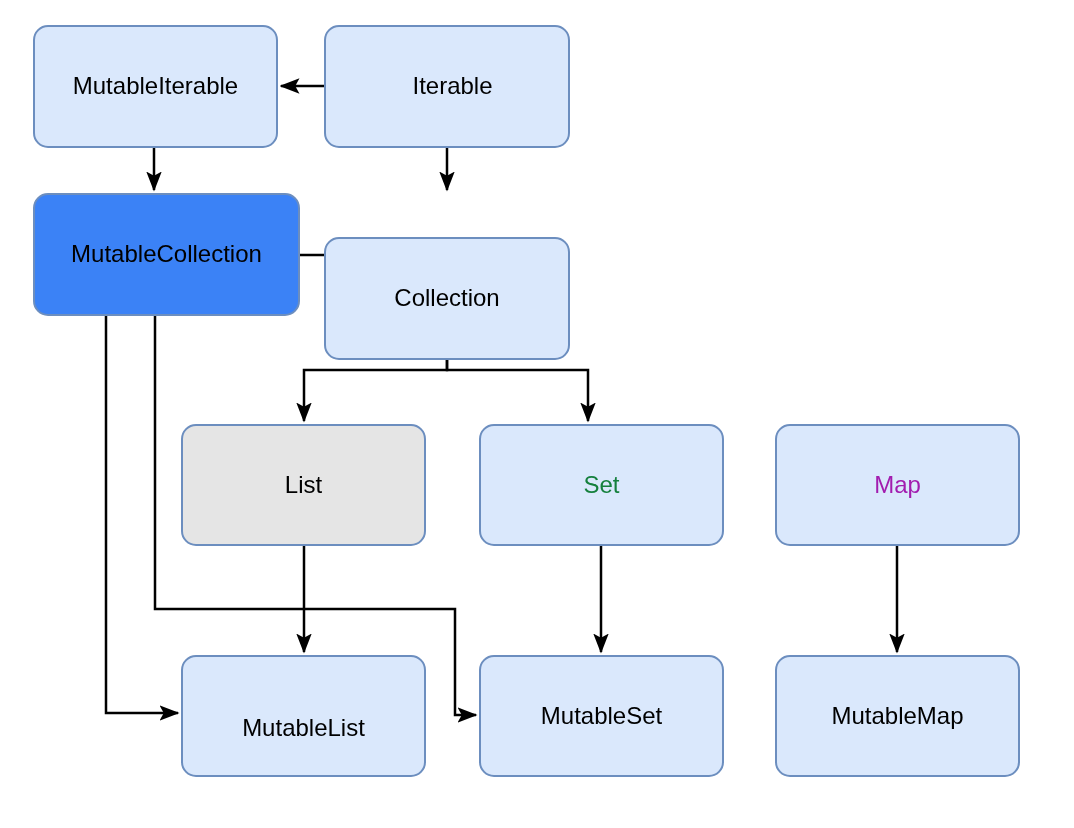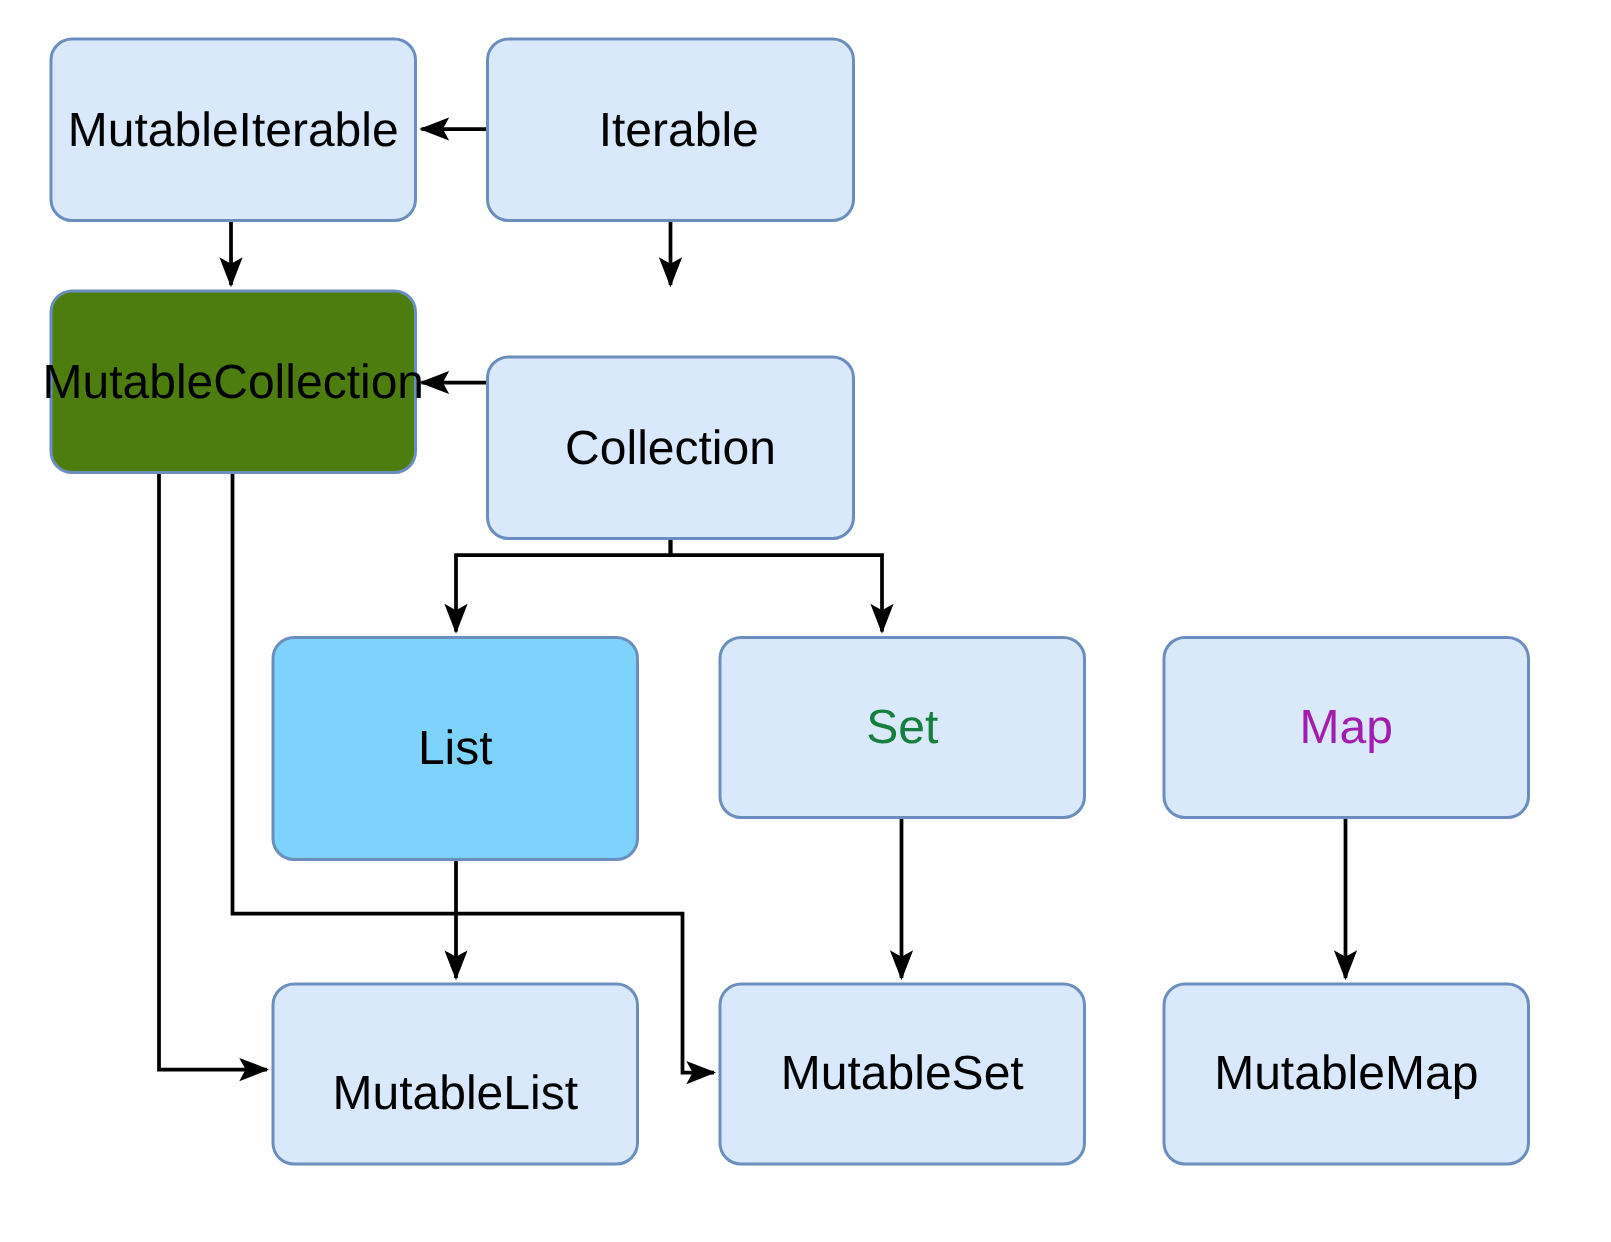--- a/index.html
+++ b/index.html
@@ -28,21 +28,21 @@
     box-sizing: border-box;
     border: 2px solid #6c8ebf;
     background: #dae8fc;
     border-radius: 15px;
     display: flex;
     align-items: center;
     justify-content: center;
     text-align: center;
   }
   .node-label {
-    font-size: 32px;
+    font-size: 24px;
     line-height: 1.1;
     color: #000000;
     white-space: nowrap;
   }
   .edge {
     fill: none;
     stroke-linejoin: miter;
   }
 </style>
 </head>
@@ -69,27 +69,27 @@
         <polyline class="edge" points="155,316 155,609 455,609 455,715 476,715" stroke="#000000" stroke-width="2.5" marker-end="url(#arrowhead)"></polyline>
       </g>
   </svg>
   <div id="nodes">
       <div class="node" style="left: 33px; top: 25px; width: 245px; height: 123px; background: rgb(218, 232, 252); border-color: rgb(108, 142, 191);">
         <span class="node-label" style="color: rgb(0, 0, 0);">MutableIterable</span>
       </div>
       <div class="node" style="left: 324px; top: 25px; width: 246px; height: 123px; background: rgb(218, 232, 252); border-color: rgb(108, 142, 191); padding-left: 11px;">
         <span class="node-label" style="color: rgb(0, 0, 0);">Iterable</span>
       </div>
-      <div class="node" style="left: 33px; top: 193px; width: 245px; height: 123px; background: #4d7c0f; border-color: rgb(108, 142, 191);">
+      <div class="node" style="left: 33px; top: 193px; width: 267px; height: 123px; background: #3b82f6; border-color: rgb(108, 142, 191);">
         <span class="node-label" style="color: rgb(0, 0, 0);">MutableCollection</span>
       </div>
       <div class="node" style="left: 324px; top: 193px; width: 246px; height: 123px; background: rgb(218, 232, 252); border-color: rgb(108, 142, 191); margin-top: 44px;">
         <span class="node-label" style="color: rgb(0, 0, 0);">Collection</span>
       </div>
-      <div class="node" style="left: 181px; top: 424px; width: 245px; height: 150px; background: #7dd3fc; border-color: rgb(108, 142, 191);">
+      <div class="node" style="left: 181px; top: 424px; width: 245px; height: 122px; background: #e5e5e5; border-color: rgb(108, 142, 191);">
         <span class="node-label" style="color: rgb(0, 0, 0);">List</span>
       </div>
       <div class="node" style="left: 479px; top: 424px; width: 245px; height: 122px; background: rgb(218, 232, 252); border-color: rgb(108, 142, 191);">
         <span class="node-label" style="color: #15803d;">Set</span>
       </div>
       <div class="node" style="left: 775px; top: 424px; width: 245px; height: 122px; background: rgb(218, 232, 252); border-color: rgb(108, 142, 191);">
         <span class="node-label" style="color: #a21caf;">Map</span>
       </div>
       <div class="node" style="left: 181px; top: 655px; width: 245px; height: 122px; background: rgb(218, 232, 252); border-color: rgb(108, 142, 191);">
         <span class="node-label" style="color: rgb(0, 0, 0); margin-top: 25px;">MutableList</span>

